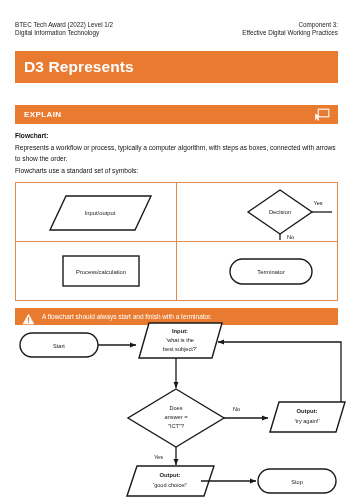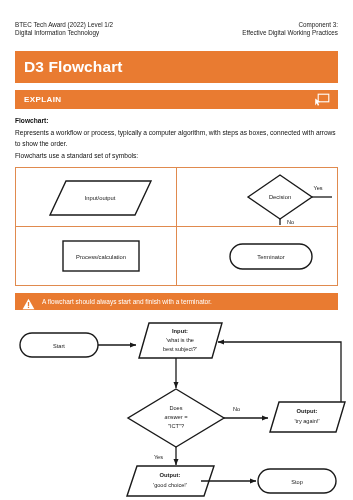--- a/index.html
+++ b/index.html
@@ -48,21 +48,21 @@
   }
   .title-band .title {
     color: #ffffff;
     font-size: 15.5px;
     font-weight: bold;
     letter-spacing: 0.1px;
   }
 
   
   .explain-bar {
-    margin-top: 7px;
+    margin-top: 22px;
     background: #E97B31;
     height: 19px;
     display: flex;
     align-items: center;
     justify-content: space-between;
     padding: 0 8px 0 9px;
     box-sizing: border-box;
   }
   .explain-bar .label {
     color: #ffffff;
@@ -159,21 +159,21 @@
       <div>BTEC Tech Award (2022) Level 1/2</div>
       <div>Digital Information Technology</div>
     </div>
     <div class="right">
       <div>Component 3:</div>
       <div>Effective Digital Working Practices</div>
     </div>
   </div>
 
   <div class="title-band">
-    <span class="title">D3 Flowchart</span>
+    <span class="title">D3 Represents</span>
   </div>
 
   <div class="explain-bar">
     <span class="label">EXPLAIN</span>
     <span class="icon-wrap">
       <svg width="16" height="14" viewBox="0 0 16 14">
         <rect x="4.2" y="1.2" width="10.6" height="7.6" fill="none" stroke="#ffffff" stroke-width="1.1"></rect>
         <path d="M1.2 12.6 L1.2 5.4 L6.2 9.0 L4.0 9.6 L5.2 12.0 L3.9 12.7 L2.7 10.3 Z" fill="#ffffff"></path>
       </svg>
     </span>

